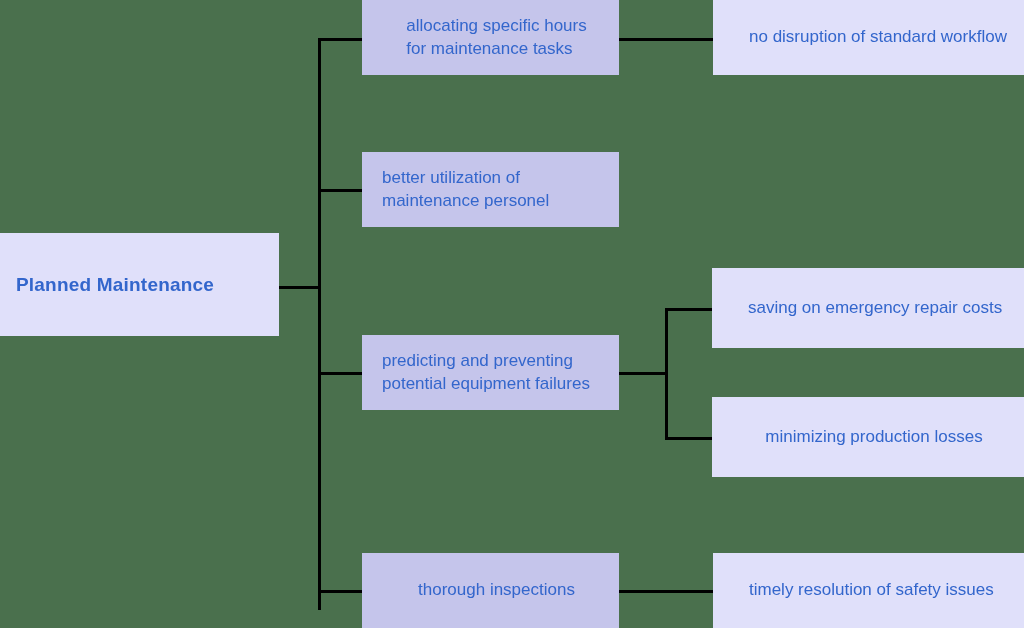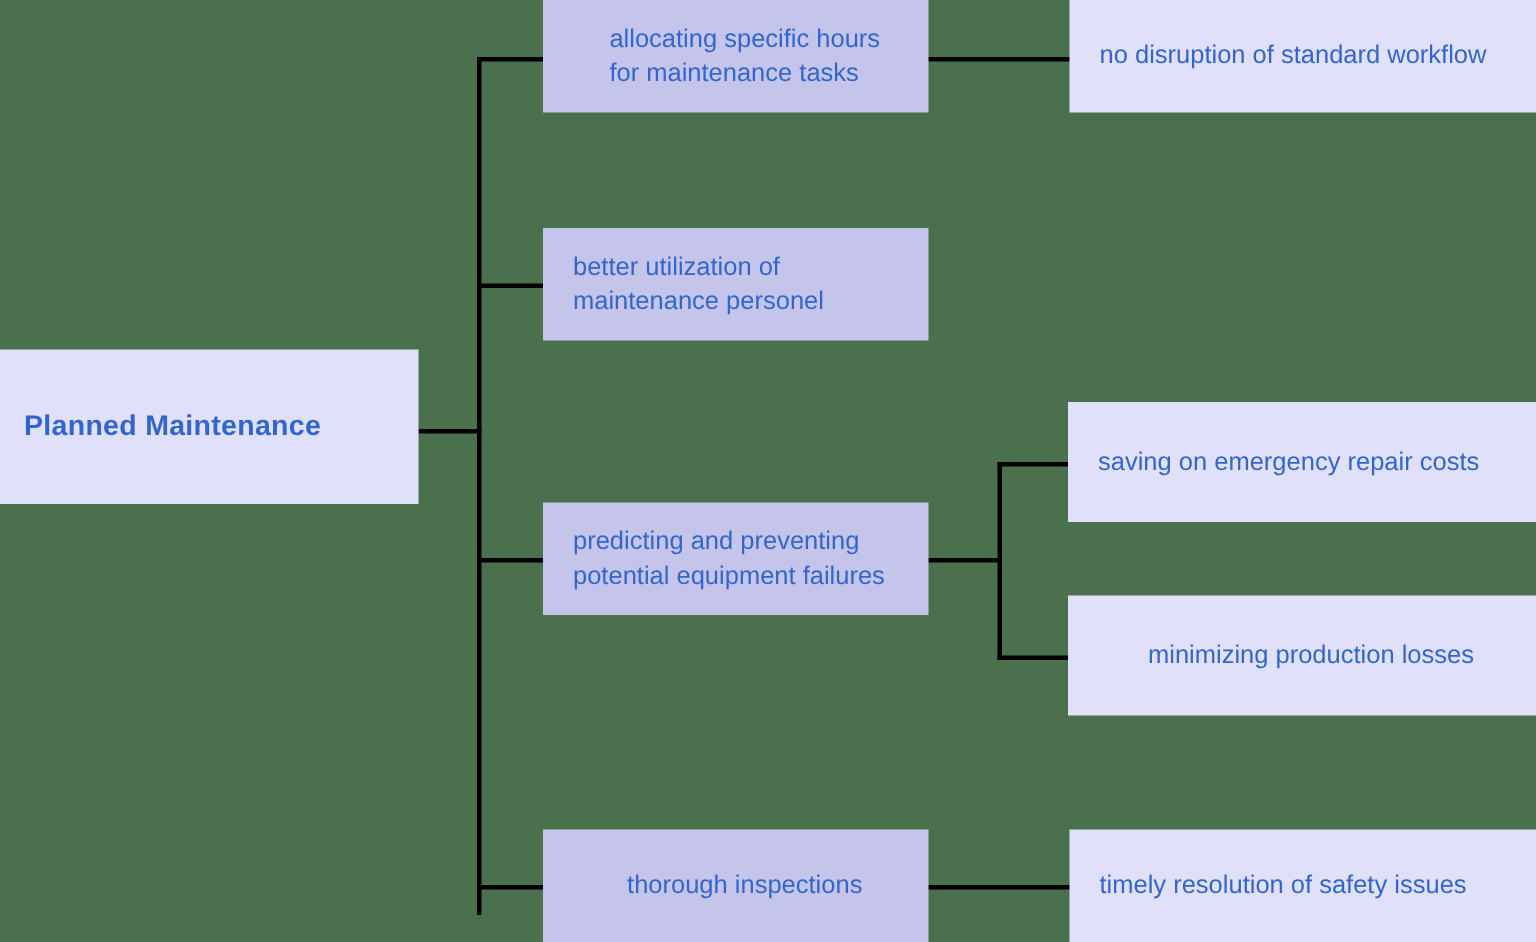--- a/index.html
+++ b/index.html
@@ -45,21 +45,21 @@
     letter-spacing: 0.2px;
   }
   .node.level2 {
     background: #c5c5eb;
     font-size: 17px;
     padding-left: 20px;
   }
   .node.level3 {
     background: #e0e0fa;
     font-size: 17px;
-    padding-left: 20px;
+    padding-left: 36px;
   }
   .node.center-text {
     justify-content: center;
     padding-left: 12px;
   }
 </style>
 </head>
 <body>
 
 <div id="diagram">

